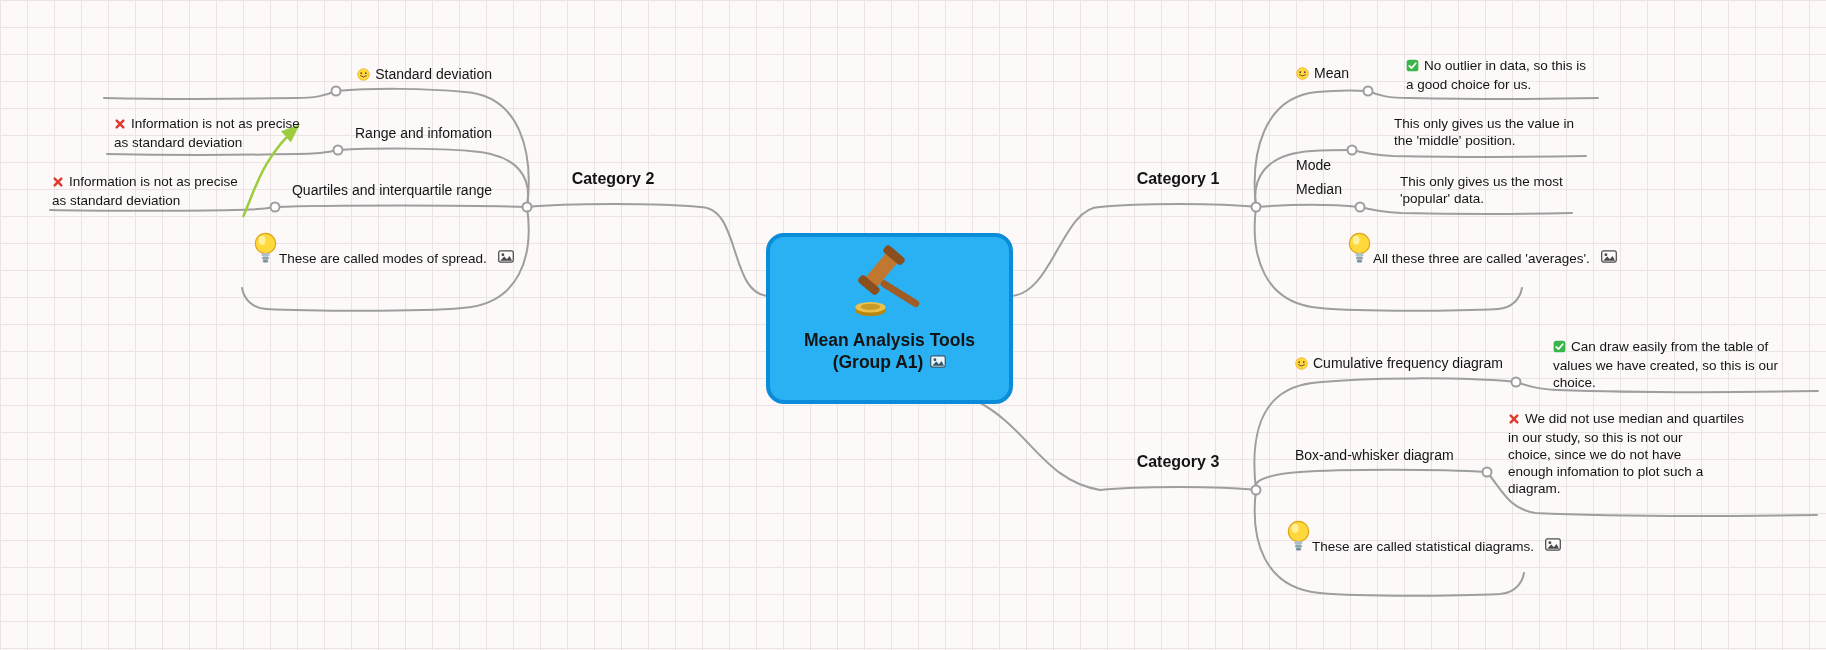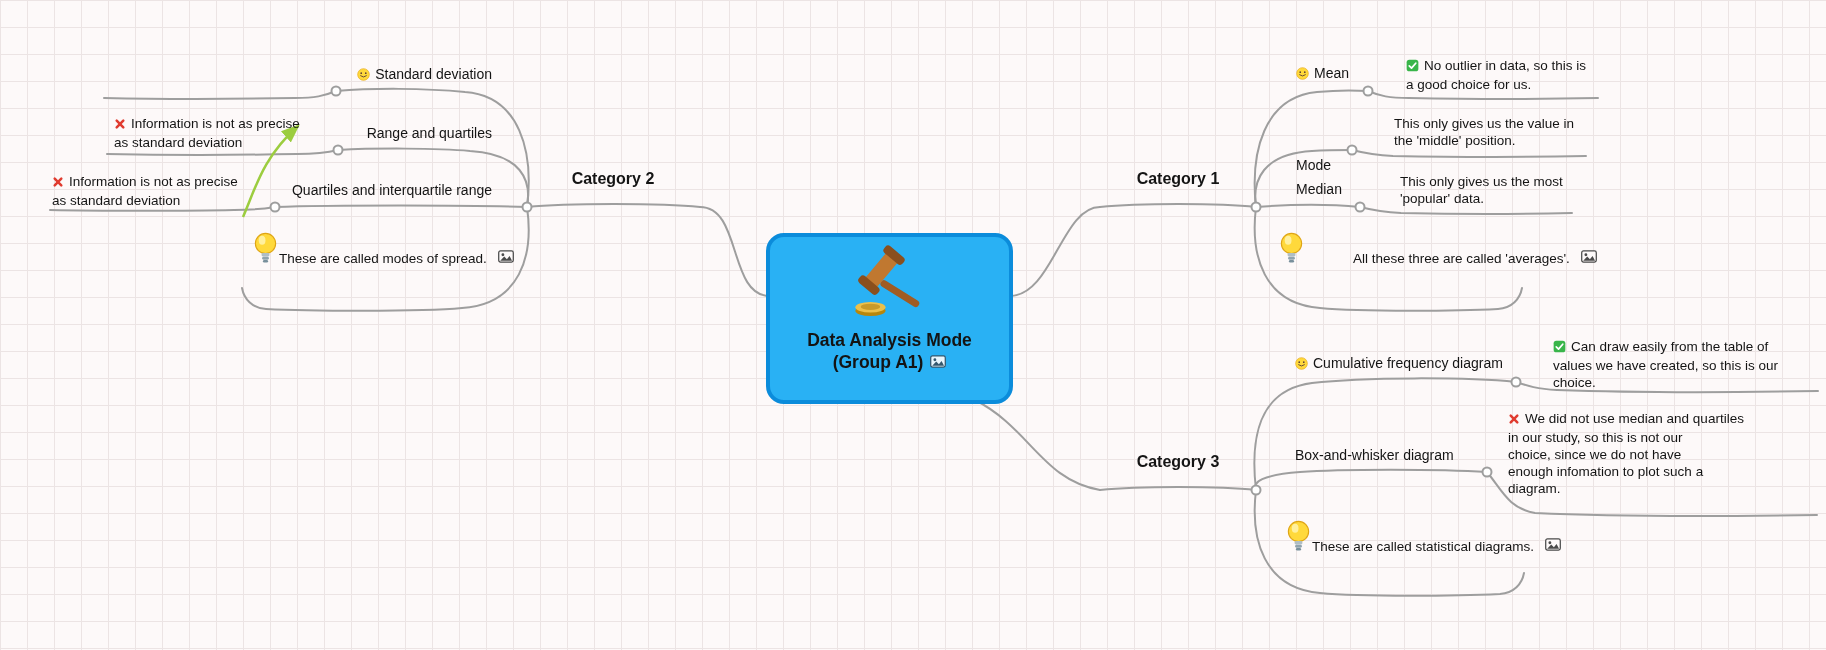--- a/index.html
+++ b/index.html
@@ -102,21 +102,21 @@
         <g transform="rotate(-50 40 28)">
           <rect x="18" y="20" width="44" height="17" rx="5" fill="#c07830"></rect>
           <rect x="13" y="15" width="10" height="27" rx="4" fill="#8a4f1d"></rect>
           <rect x="57" y="15" width="10" height="27" rx="4" fill="#8a4f1d"></rect>
         </g>
         <ellipse cx="28" cy="74" rx="17" ry="6" fill="#b8860b"></ellipse>
         <ellipse cx="28" cy="70" rx="17" ry="6" fill="#ecc04a"></ellipse>
         <ellipse cx="28" cy="69.5" rx="11" ry="3.5" fill="#c79a2a"></ellipse>
       </svg>
     </span>
-    <div class="central-title">Data Analysis Mode</div>
+    <div class="central-title">Mean Analysis Tools</div>
     <div class="central-sub">
       <span>(Group A1)</span>
       <span>
         <svg viewBox="0 0 18 14" width="16" height="13">
             <rect x="0.8" y="0.8" width="16.4" height="12.4" rx="2" fill="#e9f6fd" stroke="#35586e" stroke-width="1.4"></rect>
             <circle cx="5.5" cy="5" r="1.6" fill="#35586e"></circle>
             <path d="M2.5 11.8 L7 7 L10 10 L13 6.5 L15.8 11.8 Z" fill="#35586e"></path>
           </svg>
       </span>
     </div>
@@ -128,21 +128,21 @@
 
   <div class="abs topic right" style="left:250px; top:66px; width:242px;">
     <span class="ic"><svg viewBox="0 0 20 20" width="13" height="13">
           <circle cx="10" cy="10" r="9" fill="#ffd93b" stroke="#e6a817" stroke-width="1"></circle>
           <circle cx="6.5" cy="8" r="1.3" fill="#5d4037"></circle>
           <circle cx="13.5" cy="8" r="1.3" fill="#5d4037"></circle>
           <path d="M5.5 12 Q10 16 14.5 12" stroke="#5d4037" stroke-width="1.4" fill="none" stroke-linecap="round"></path>
         </svg></span><span>Standard deviation</span>
   </div>
 
-  <div class="abs topic right" style="left:250px; top:125px; width:242px;">Range and quartiles</div>
+  <div class="abs topic right" style="left:250px; top:125px; width:242px;">Range and infomation</div>
   <div class="abs note" style="left:114px; top:115px; width:205px;">
     <span class="ic"><svg viewBox="0 0 20 20" width="12" height="12">
           <path d="M4.5 4.5 L15.5 15.5 M15.5 4.5 L4.5 15.5" stroke="#e03b2f" stroke-width="4.2" stroke-linecap="round"></path>
         </svg></span><span class="txt">Information is not as precise
 as standard deviation</span>
   </div>
 
   <div class="abs topic right" style="left:250px; top:182px; width:242px;">Quartiles and interquartile range</div>
   <div class="abs note" style="left:52px; top:173px; width:205px;">
     <span class="ic"><svg viewBox="0 0 20 20" width="12" height="12">
@@ -190,21 +190,21 @@
     <span class="txt">This only gives us the value in
 the 'middle' position.</span>
   </div>
 
   <div class="abs topic" style="left:1296px; top:181px;">Median</div>
   <div class="abs note" style="left:1400px; top:173px; width:190px;">
     <span class="txt">This only gives us the most
 'popular' data.</span>
   </div>
 
-  <div class="abs idea" style="left:1278px; top:231px; width:252px;gap:48px;">
+  <div class="abs idea" style="left:1346px; top:231px; width:252px;">
     <span><svg viewBox="0 0 24 30" width="27" height="34">
           <circle cx="12" cy="11" r="9" fill="#ffd93b" stroke="#dfa515" stroke-width="1"></circle>
           <ellipse cx="9" cy="8" rx="3" ry="4" fill="#fff3b0" opacity="0.85"></ellipse>
           <rect x="8.5" y="19.5" width="7" height="3" rx="1.2" fill="#b0bec5"></rect>
           <rect x="9" y="22.8" width="6" height="2.6" rx="1.2" fill="#90a4ae"></rect>
           <rect x="9.7" y="25.6" width="4.6" height="2.2" rx="1.1" fill="#78909c"></rect>
         </svg></span>
     <div class="row">
       <span>All these three are called 'averages'.</span>
       <span><svg viewBox="0 0 18 14" width="16" height="13">

